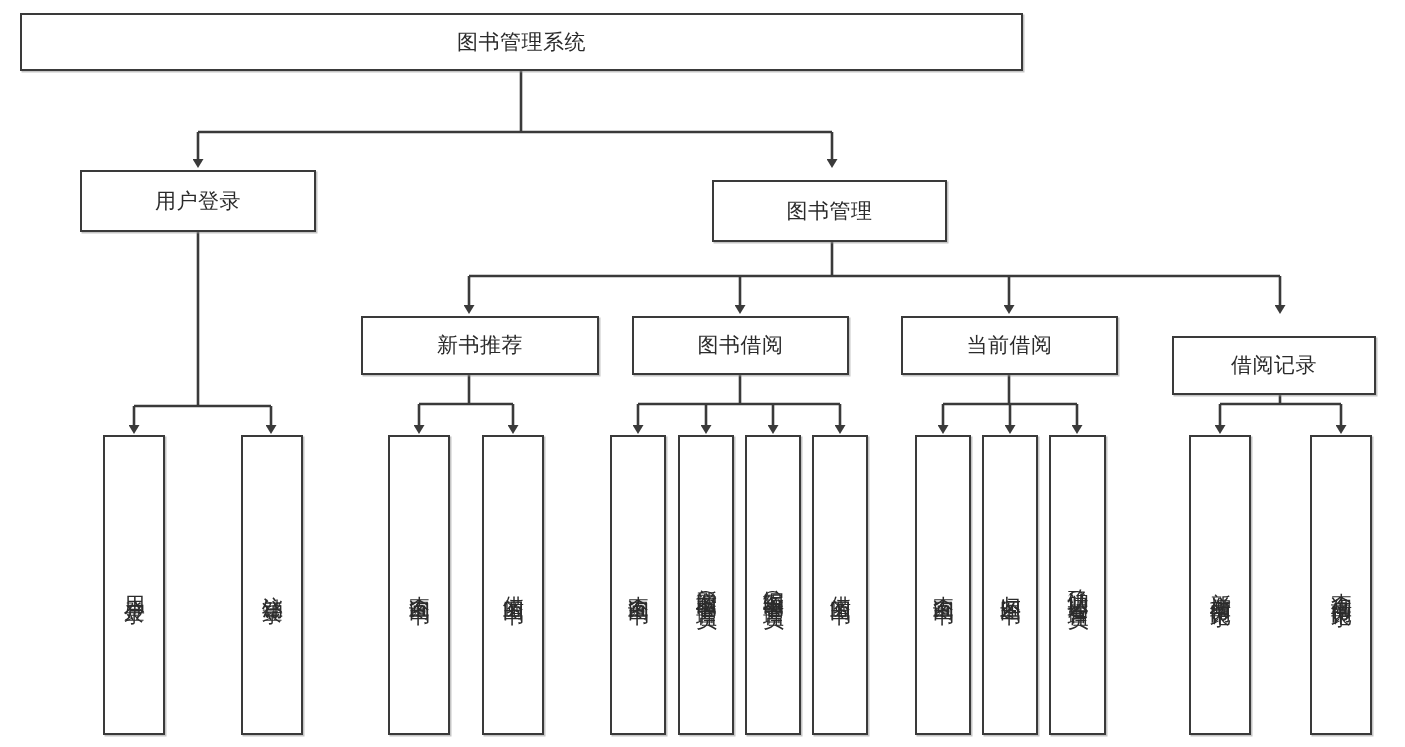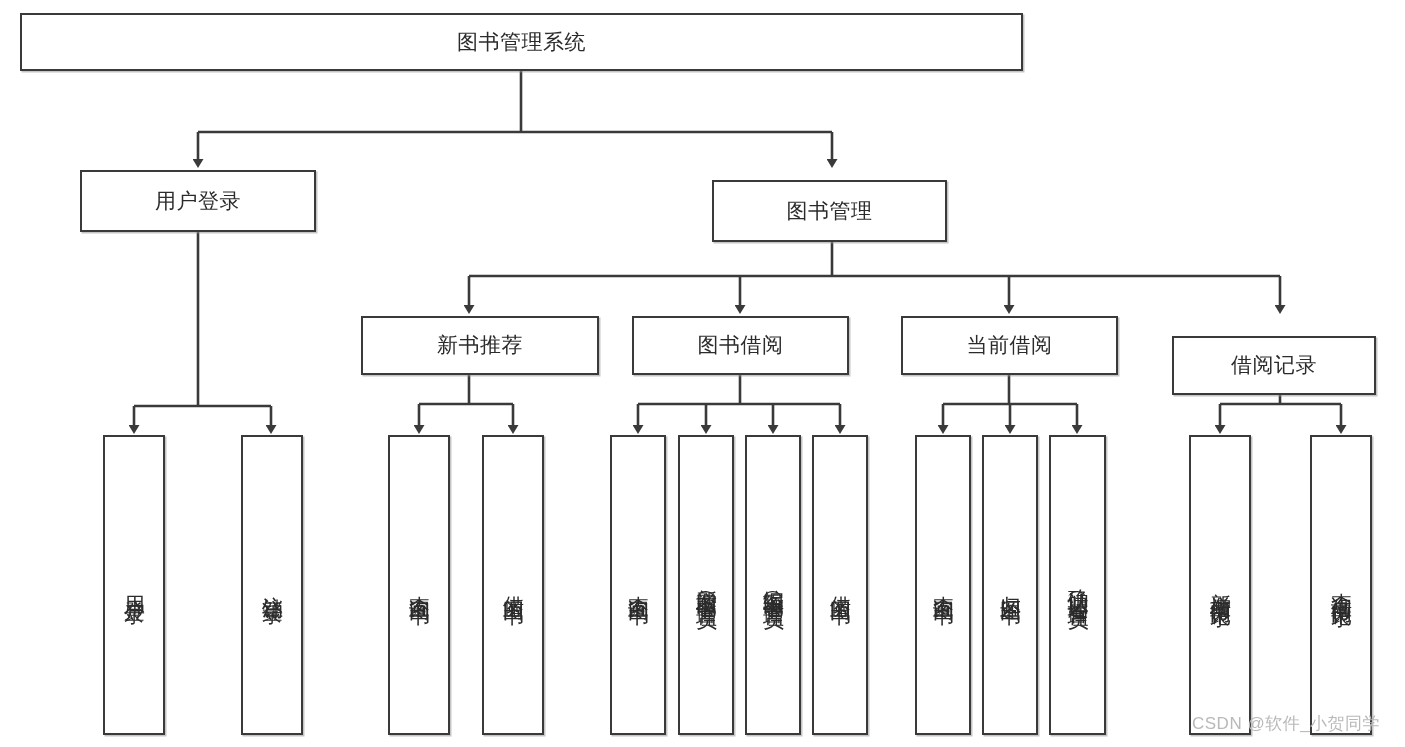--- a/index.html
+++ b/index.html
@@ -178,15 +178,14 @@
   <div class="node v" style="left: 1049px; top: 435px; width: 57px; height: 300px;">
     <span class="lbl">确认归还（管理员）</span>
   </div>
   <div class="node v" style="left: 1189px; top: 435px; width: 62px; height: 300px;">
     <span class="lbl">新增借阅记录</span>
   </div>
   <div class="node v" style="left: 1310px; top: 435px; width: 62px; height: 300px;">
     <span class="lbl">查询借阅记录</span>
   </div>
 
-  <div class="watermark" style="left:1192px; top:712px;">CSDN @软件_小贺同学</div>
 
 </div>
 
 </body></html>

